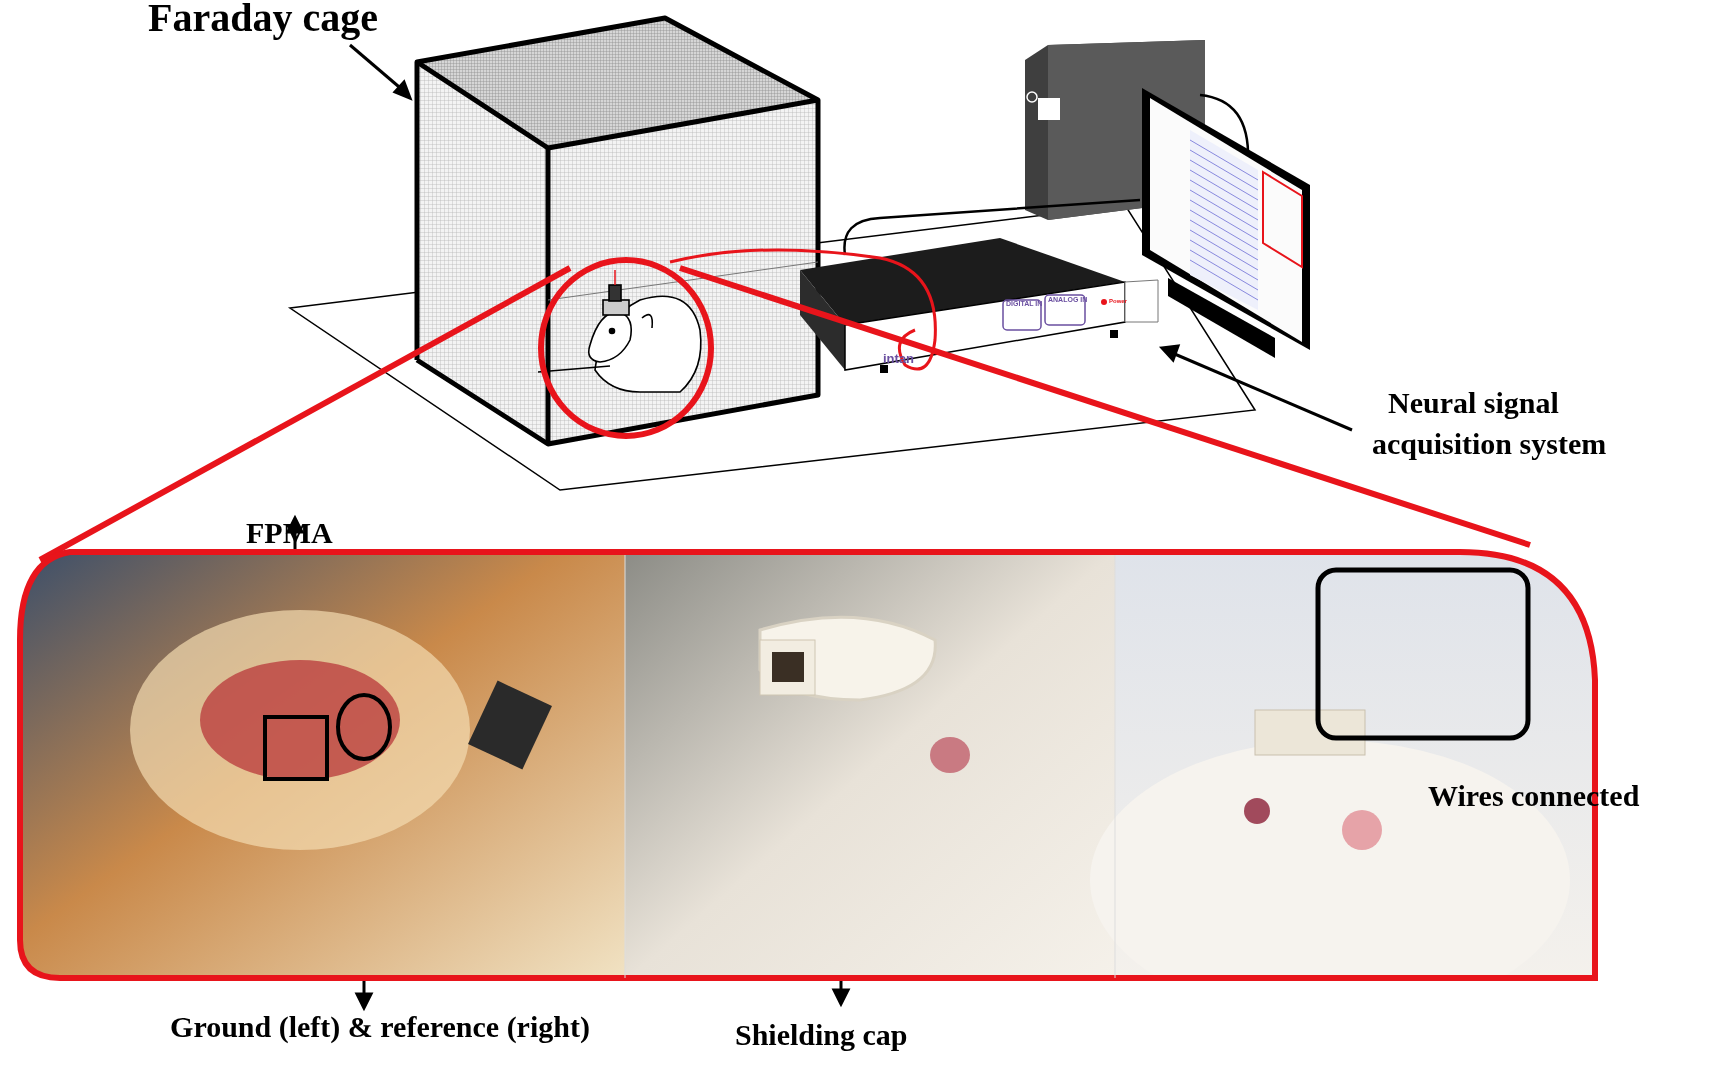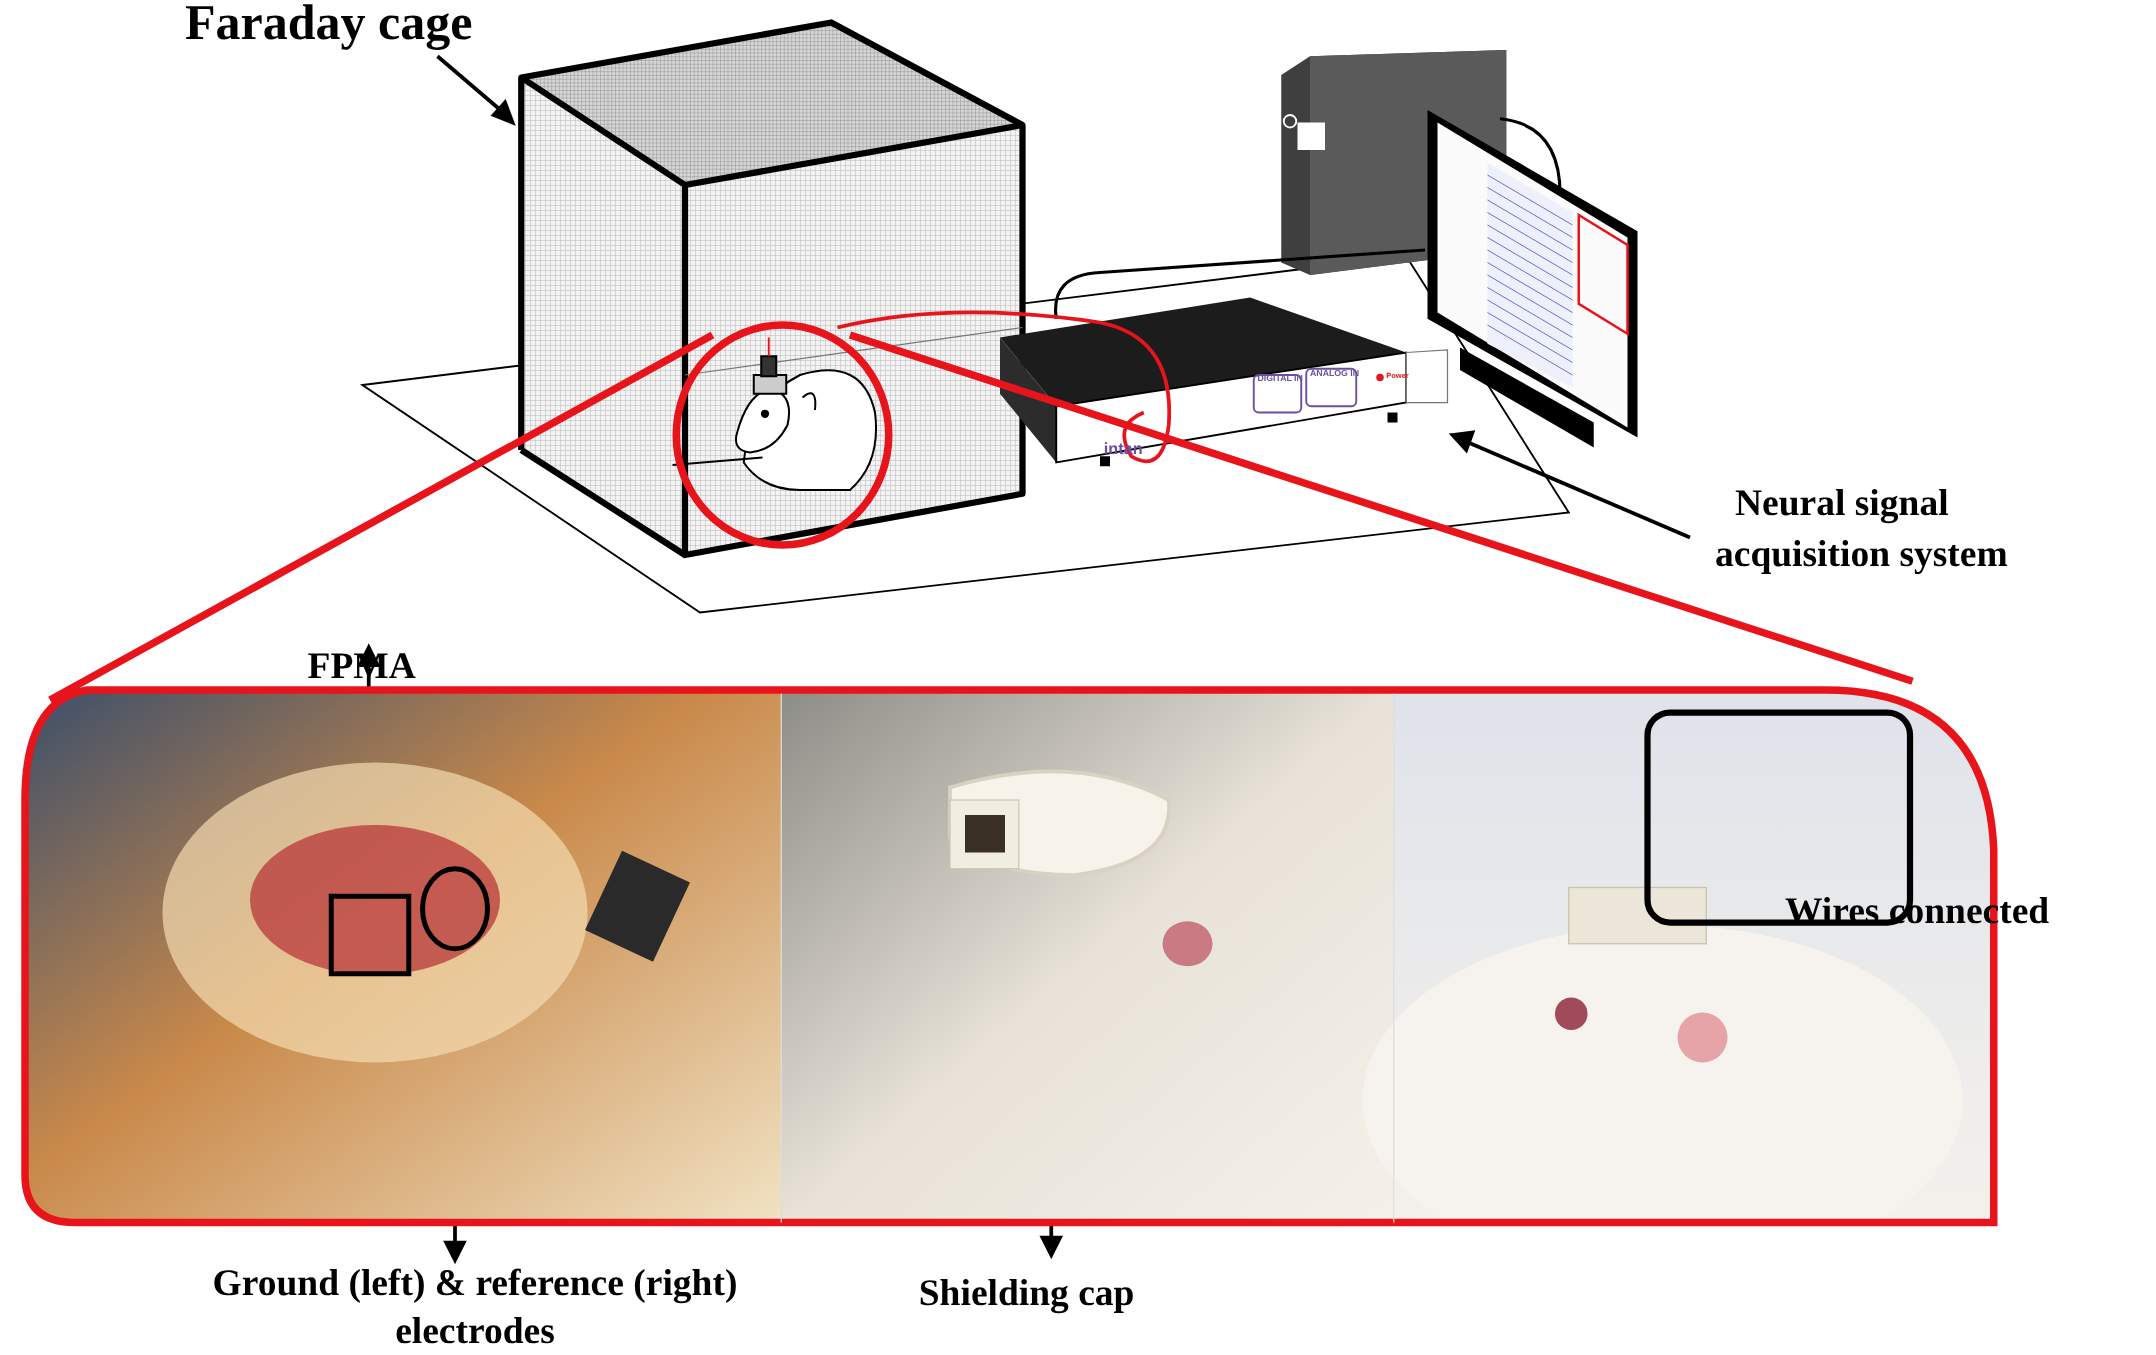--- a/index.html
+++ b/index.html
@@ -171,24 +171,23 @@
 
 
 <div class="label lbl-title" style="left:148px; top:-4px;">Faraday cage</div>
 
 <div class="label lbl-mid" style="left:1364px; top:386px;margin-left:24px;">Neural signal</div>
 <div class="label lbl-mid" style="left:1372px; top:427px;">acquisition system</div>
 
 <div class="label lbl-mid" style="left:246px; top:485px;margin-top:31px;">FPMA</div>
 
 <div class="label lbl-mid center" style="left:110px; top:1010px; width:540px;">Ground (left) &amp; reference (right)</div>
-<div class="label lbl-mid center" style="left:110px; top:1048px; width:540px;">electrodes</div>
 
 <div class="label lbl-mid" style="left:735px; top:1018px;">Shielding cap</div>
 
-<div class="label lbl-mid" style="left:1428px; top:712px;">Wires connected</div>
+<div class="label lbl-mid" style="left:1428px; top:779px;">Wires connected</div>
 
 
 <div class="label" style="left:1006px; top:300px; font-size:7px; color:#6a4fa0; font-family:'Liberation Sans',sans-serif;">DIGITAL IN</div>
 <div class="label" style="left:1048px; top:296px; font-size:7px; color:#6a4fa0; font-family:'Liberation Sans',sans-serif;">ANALOG IN</div>
 <div class="label" style="left:1109px; top:298px; font-size:6px; color:#e8141b; font-family:'Liberation Sans',sans-serif;">Power</div>
 <div class="label" style="left:883px; top:352px; font-size:13px; color:#6a4fa0; font-family:'Liberation Sans',sans-serif;">intan</div>
 </div>
 
 </body></html>

